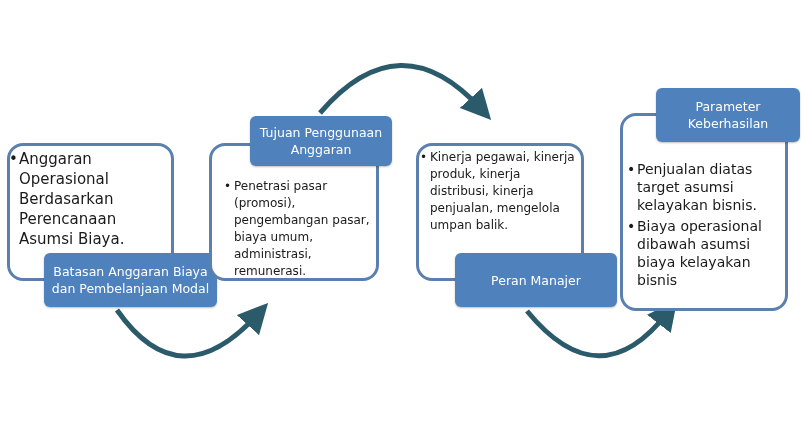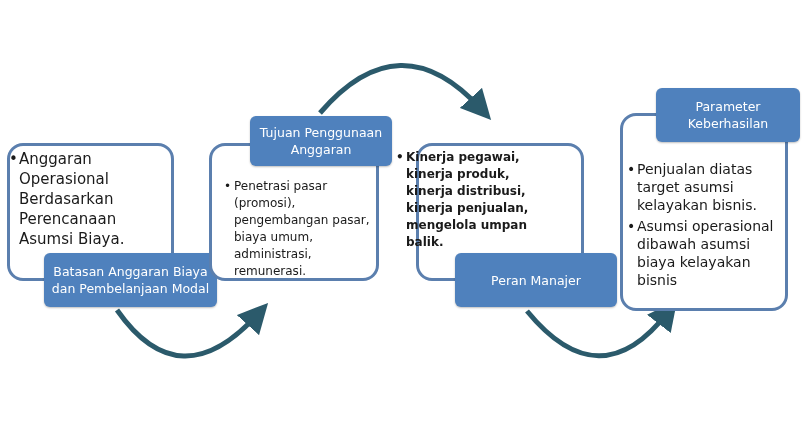--- a/index.html
+++ b/index.html
@@ -40,23 +40,23 @@
 </ul>
 <div class="label" style="left:44px; top:253px; width:173px; height:54px;">Batasan Anggaran Biaya dan Pembelanjaan Modal</div>
 
 <div class="outer" style="left:209px; top:143px; width:170px; height:138px;"></div>
 <ul class="bullets b2" style="left:224px; top:178px; width:158px;">
   <li>Penetrasi pasar (promosi), pengembangan pasar, biaya umum, administrasi, remunerasi.</li>
 </ul>
 <div class="label" style="left:250px; top:116px; width:142px; height:50px;">Tujuan Penggunaan Anggaran</div>
 
 <div class="outer" style="left:416px; top:143px; width:168px; height:138px;"></div>
-<ul class="bullets b2" style="left:396px; top:149px; width:162px;font-weight:bold;">
+<ul class="bullets b2" style="left:420px; top:149px; width:162px;">
   <li>Kinerja pegawai, kinerja produk, kinerja distribusi, kinerja penjualan, mengelola umpan balik.</li>
 </ul>
 <div class="label" style="left:455px; top:253px; width:162px; height:54px;">Peran Manajer</div>
 
 <div class="outer" style="left:620px; top:113px; width:168px; height:198px;"></div>
 <ul class="bullets b4" style="left:627px; top:160px; width:158px;">
   <li>Penjualan diatas target asumsi kelayakan bisnis.</li>
-  <li>Asumsi operasional dibawah asumsi biaya kelayakan bisnis</li>
+  <li>Biaya operasional dibawah asumsi biaya kelayakan bisnis</li>
 </ul>
 <div class="label" style="left:656px; top:88px; width:144px; height:54px;">Parameter Keberhasilan</div>
 
 </body></html>

